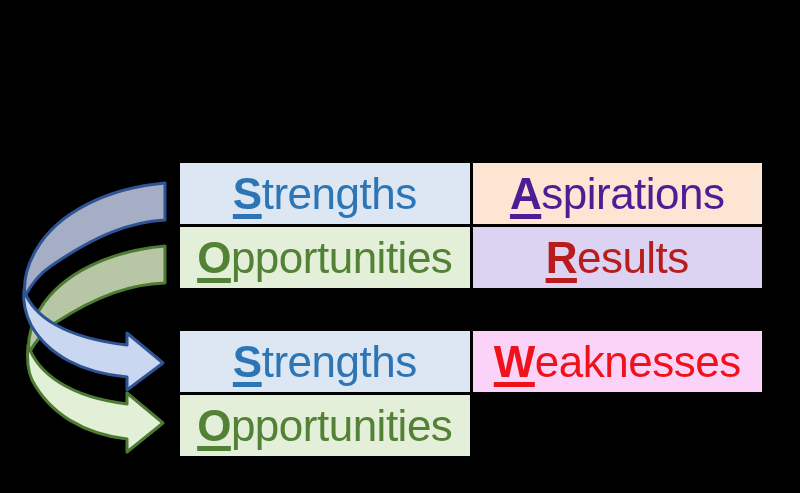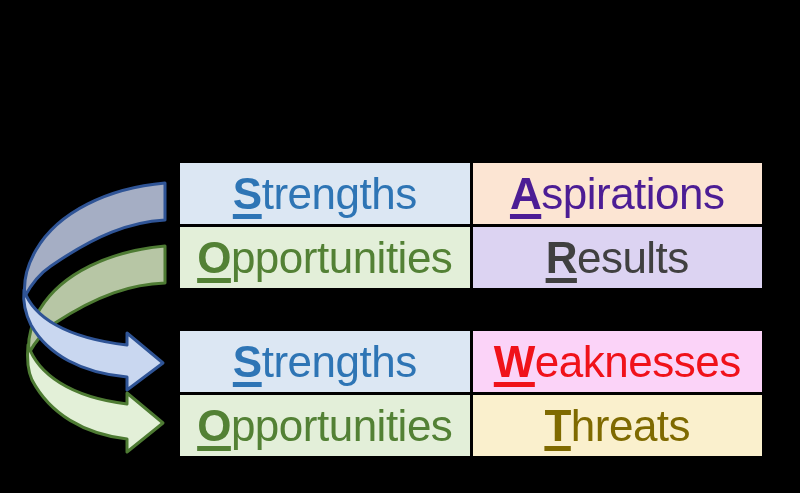--- a/index.html
+++ b/index.html
@@ -64,31 +64,28 @@
 <div class="matrix soar">
   <div class="cell" style="background-color: rgb(220, 231, 243); color: rgb(46, 117, 181);">
     <span><span class="first">S</span><span>trengths</span></span>
   </div>
   <div class="cell" style="background-color: rgb(252, 229, 211); color: #4c1d95;">
     <span><span class="first">A</span><span>spirations</span></span>
   </div>
   <div class="cell" style="background-color: rgb(227, 239, 217); color: rgb(83, 129, 53);">
     <span><span class="first">O</span><span>pportunities</span></span>
   </div>
-  <div class="cell" style="background-color: rgb(220, 211, 242); color: #404040;">
+  <div class="cell" style="background-color: rgb(220, 211, 242); color: #b91c1c;">
     <span><span class="first">R</span><span>esults</span></span>
   </div>
 </div>
 
 <div class="matrix swot">
   <div class="cell" style="background-color: rgb(220, 231, 243); color: rgb(46, 117, 181);">
     <span><span class="first">S</span><span>trengths</span></span>
   </div>
   <div class="cell" style="background-color: rgb(251, 211, 248); color: rgb(240, 18, 26);">
     <span><span class="first">W</span><span>eaknesses</span></span>
   </div>
   <div class="cell" style="background-color: rgb(227, 239, 217); color: rgb(83, 129, 53);">
     <span><span class="first">O</span><span>pportunities</span></span>
   </div>
-  <div class="cell" style="background-color: rgb(250, 240, 205); color: rgb(127, 106, 0);">
-    <span><span class="first">T</span><span>hreats</span></span>
-  </div>
 </div>
 
 </body></html>

